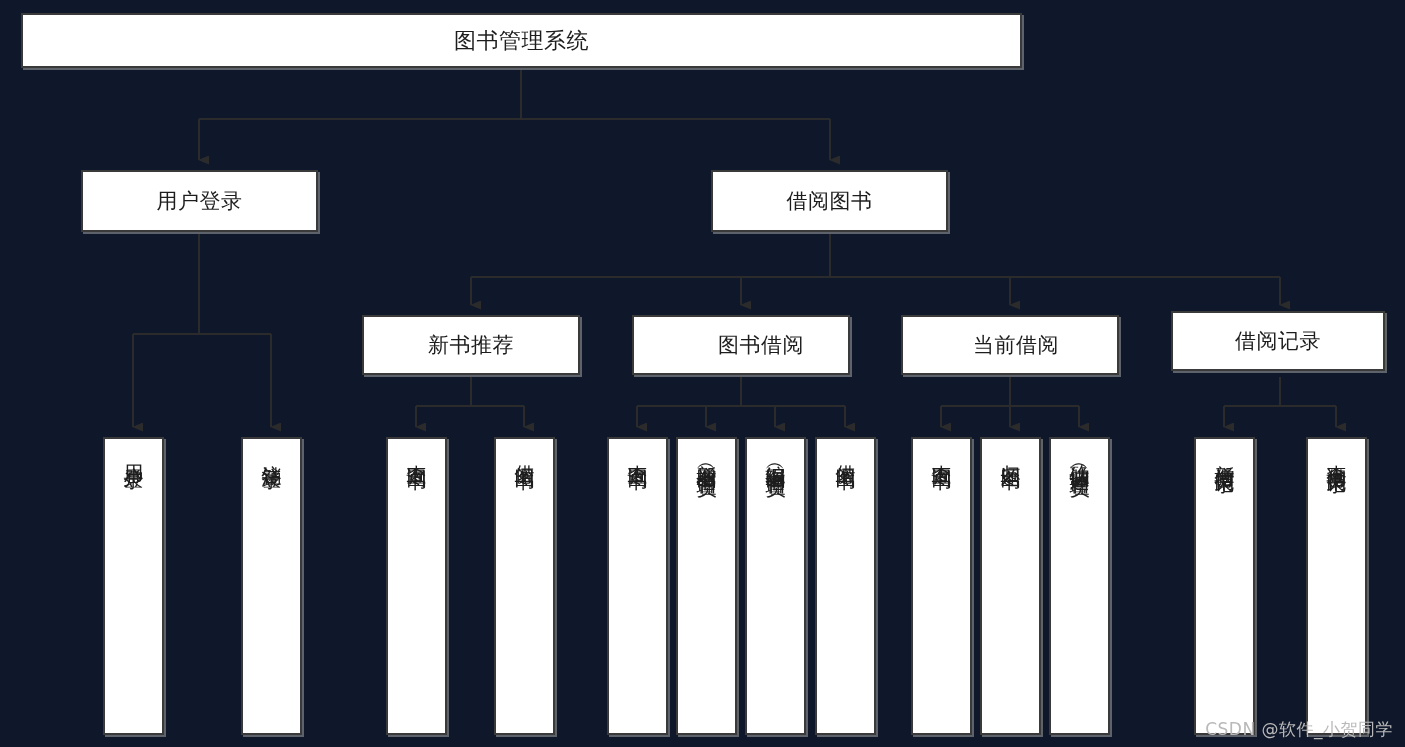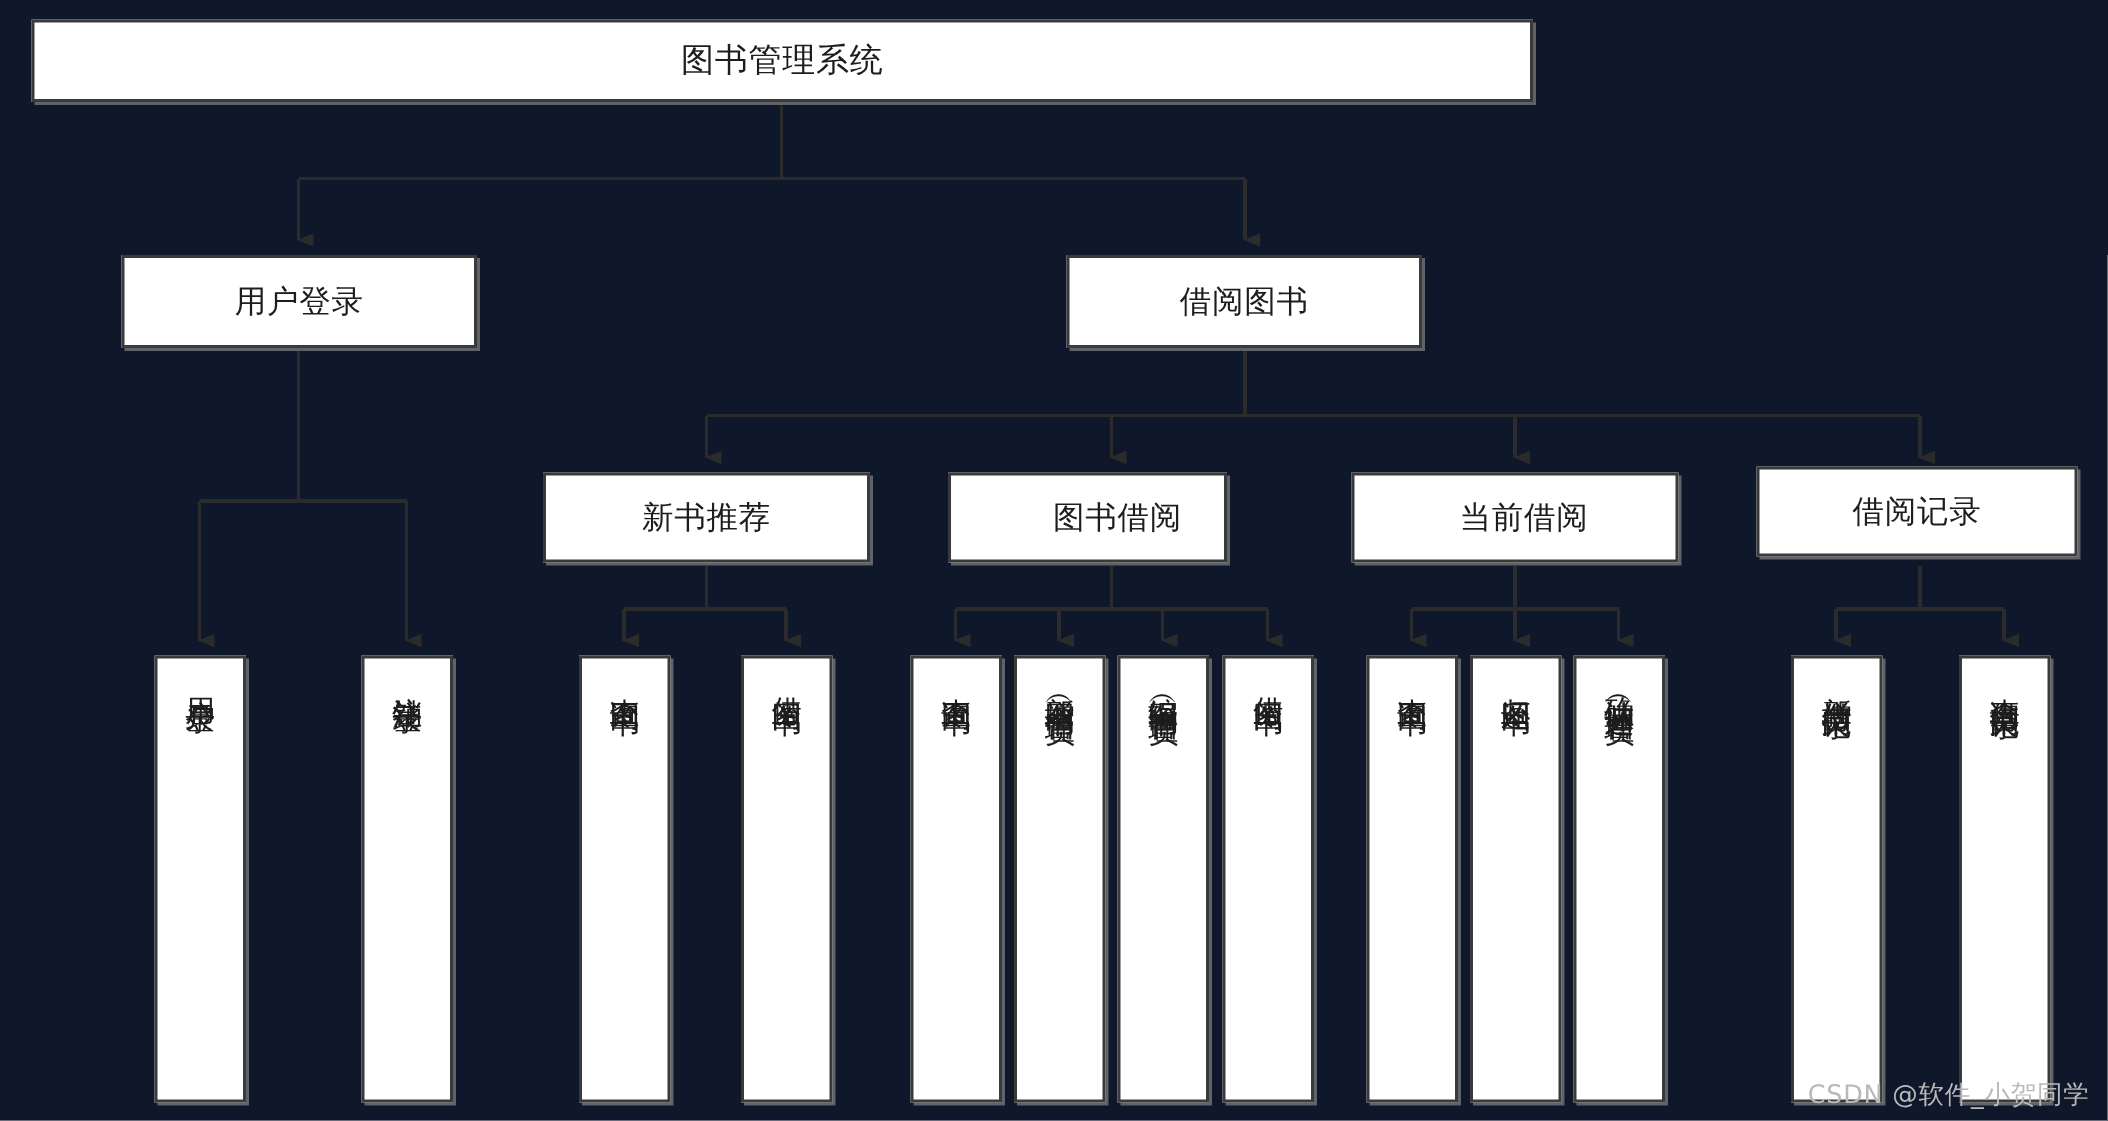--- a/index.html
+++ b/index.html
@@ -131,21 +131,21 @@
   <div class="node-box" style="left:81px; top:170px; width:237px; height:62px;">
     <span class="node-label">用户登录</span>
   </div>
   <div class="node-box" style="left:711px; top:170px; width:237px; height:62px;">
     <span class="node-label">借阅图书</span>
   </div>
 
   <div class="node-box" style="left:362px; top:315px; width:218px; height:60px;">
     <span class="node-label">新书推荐</span>
   </div>
-  <div class="node-box" style="left:632px; top:315px; width:186px; height:60px;padding-left:40px;">
+  <div class="node-box" style="left:632px; top:315px; width:218px; height:60px;padding-left:40px;">
     <span class="node-label">图书借阅</span>
   </div>
   <div class="node-box" style="left:901px; top:315px; width:218px; height:60px;padding-left:12px;">
     <span class="node-label">当前借阅</span>
   </div>
   <div class="node-box" style="left:1171px; top:311px; width:214px; height:60px;">
     <span class="node-label">借阅记录</span>
   </div>
 
   <div class="node-box leaf" style="left:103px; top:437px; width:61px; height:298px;">

